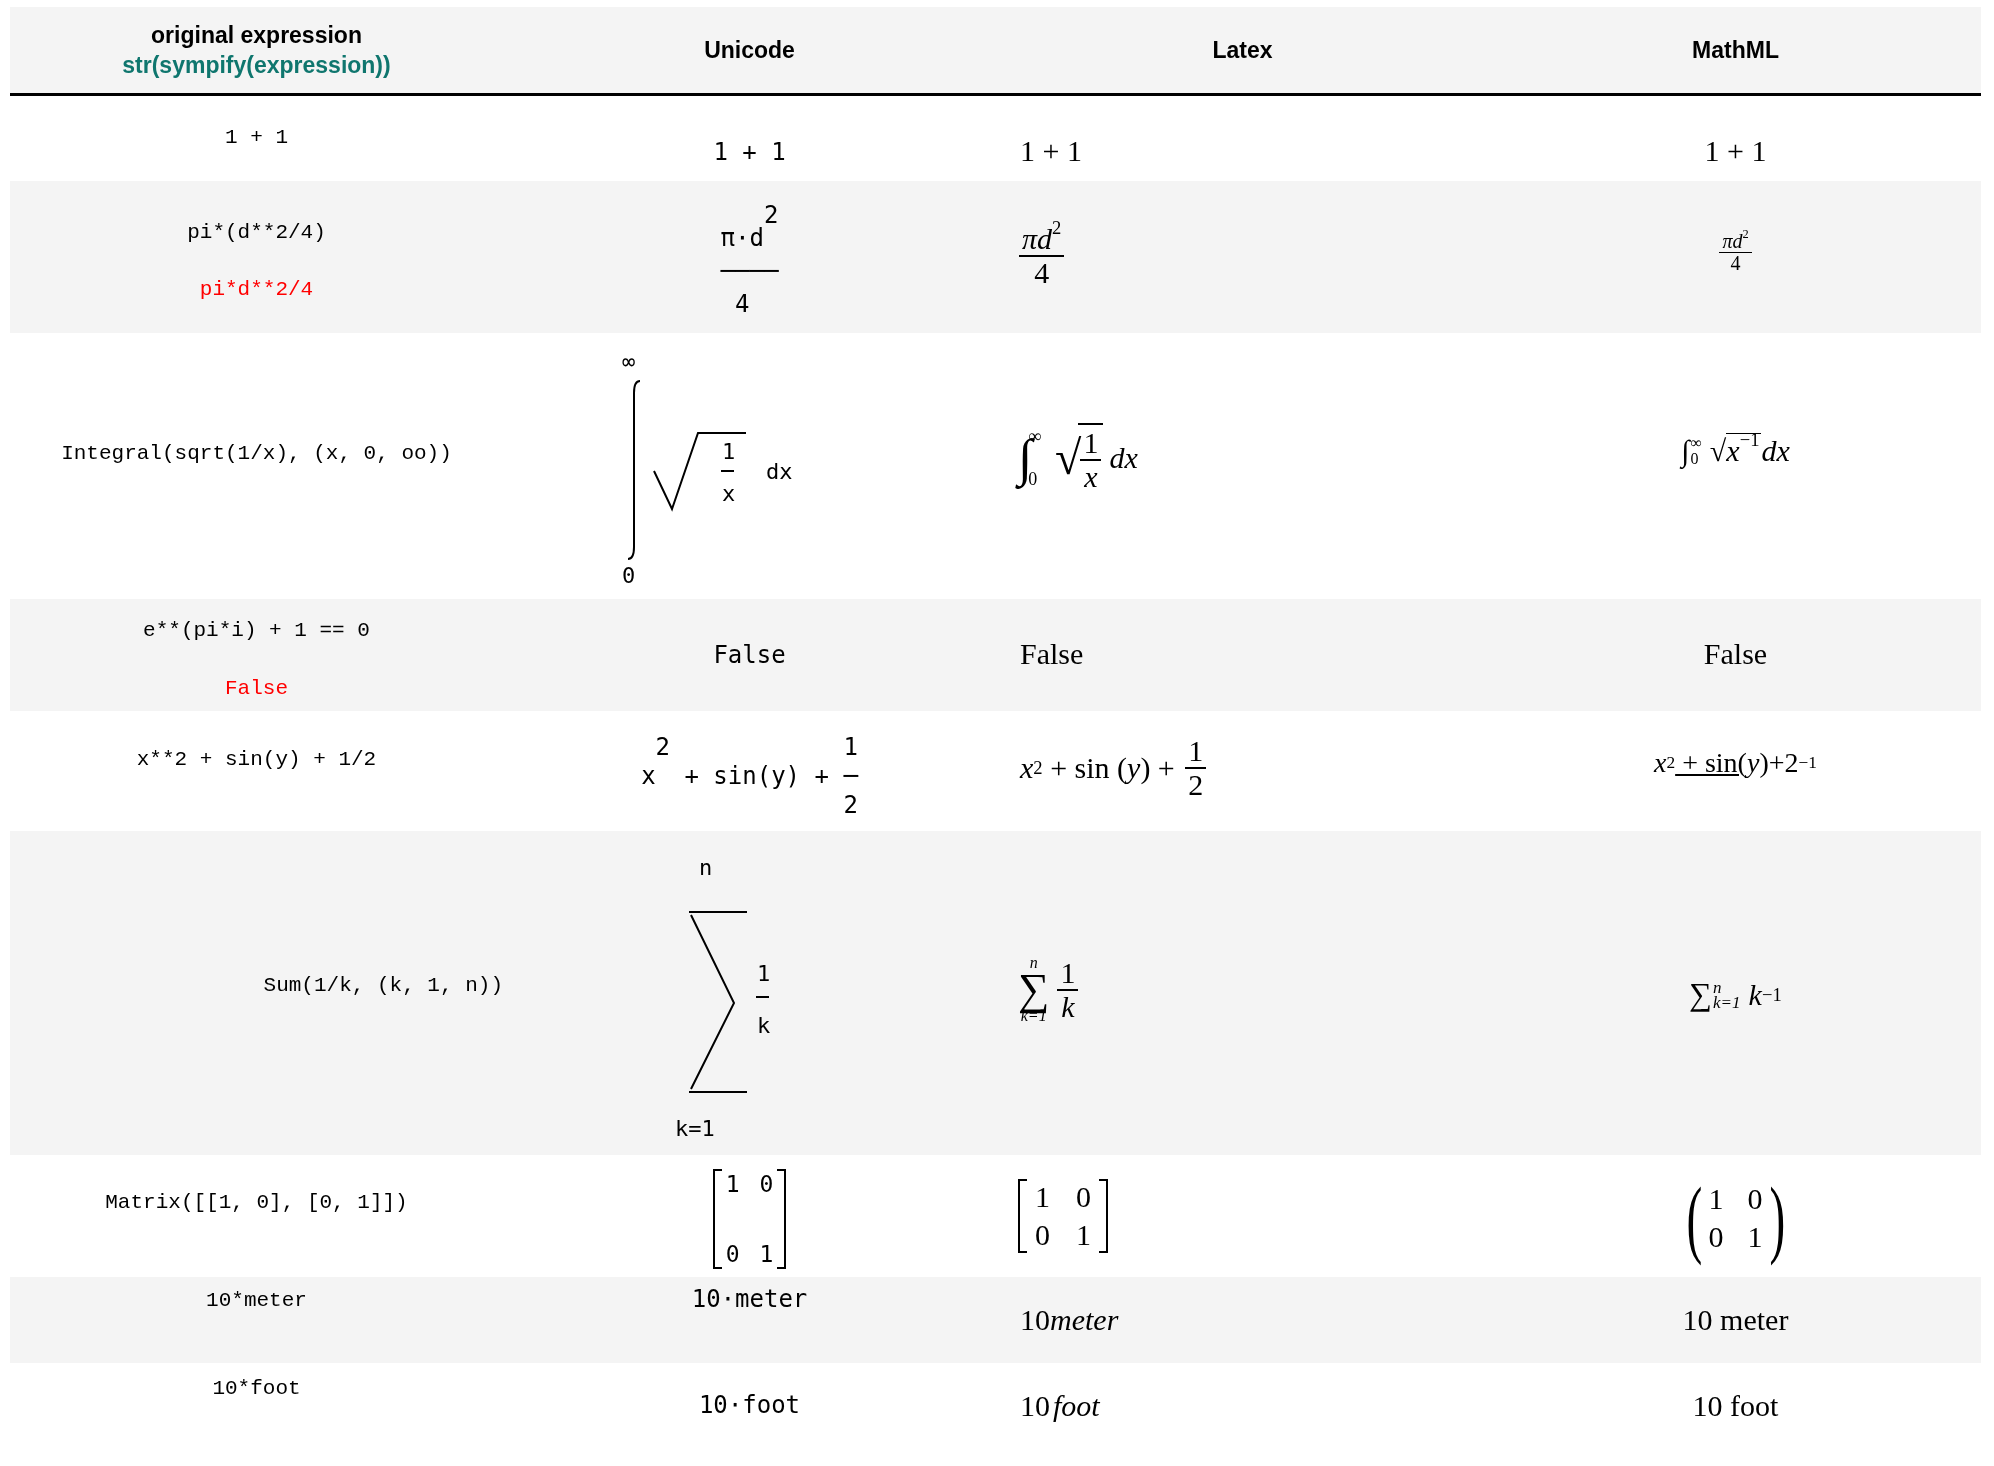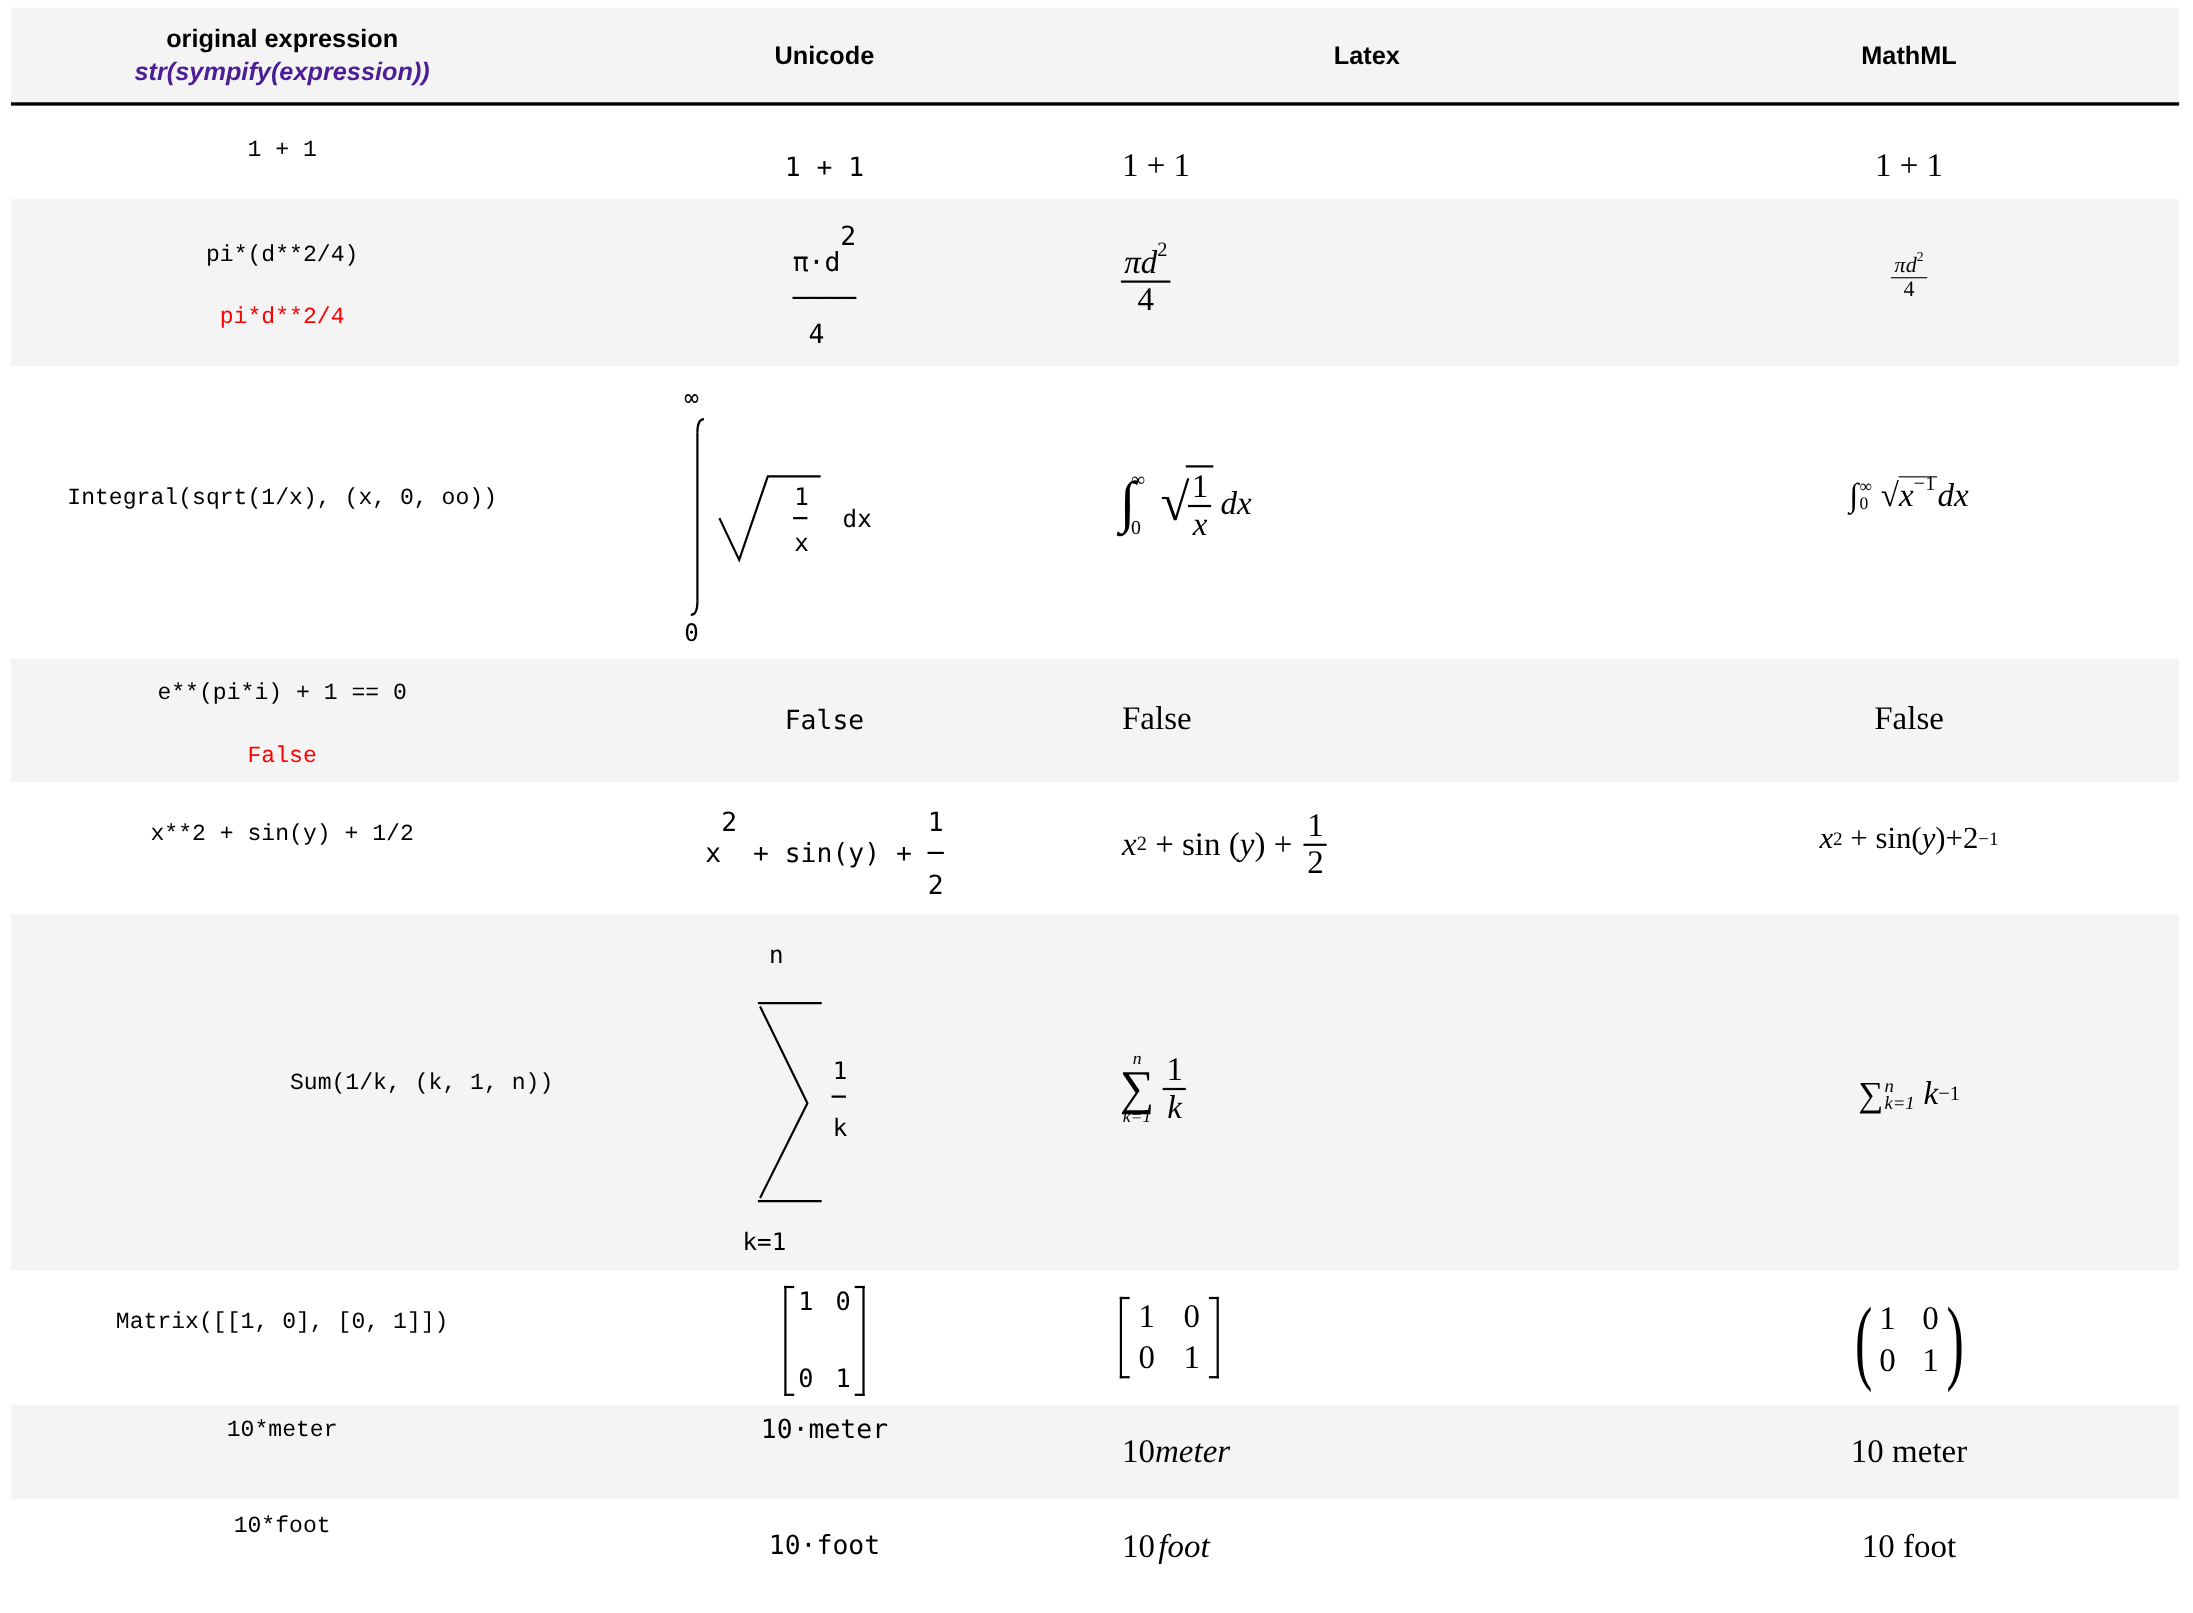--- a/index.html
+++ b/index.html
@@ -1,21 +1,21 @@
 <!DOCTYPE html>
 <html><head>
 <meta charset="utf-8">
 <style>
   html, body { margin: 0; padding: 0; background: #ffffff; }
   body { width: 1994px; height: 1466px; position: relative; overflow: hidden; color: #000; }
   .tbl { position: absolute; left: 10px; top: 7px; width: 1971px; }
   .hdr { position: absolute; left: 0; top: 0; width: 1971px; height: 86px; background: #f4f4f4; border-bottom: 3px solid #000; }
   .hcell { position: absolute; top: 0; height: 86px; width: 493px; display: flex; flex-direction: column; justify-content: center; align-items: center;
            font-family: "Liberation Sans", sans-serif; font-weight: bold; font-size: 23px; line-height: 30px; }
-  .hcell .sub { color: #4c1d95; font-style: italic; }
+  .hcell .sub { color: #0f766e; }
   .row { position: absolute; left: 0; width: 1971px; }
   .row.gray { background: #f4f4f4; }
   .cell { position: absolute; top: 0; height: 100%; width: 493px; }
   .c1 { left: 0; }
   .c2 { left: 493px; }
   .c3 { left: 986px; }
   .c4 { left: 1479px; }
   .orig { font-family: "Liberation Mono", monospace; font-size: 21px; white-space: pre; text-align: center; width: 100%; position: absolute; left: 0; }
   .orig.red { color: #ff0000; }
   .pretty { position: absolute; left: 0; width: 100%; display: flex; justify-content: center; }
@@ -205,21 +205,21 @@
         <span class="frac">
           <span class="num">1</span>
           <span class="den">2</span>
         </span>
       </div>
     </div>
     <div class="cell c4">
       <div class="mml serif" style="top:36px;font-size:28px;">
         <span class="it">x</span>
           <sup>2</sup>
-          <span style="white-space:pre;"> + sin(</span>
+          <span style="white-space:pre;text-decoration:underline;"> + sin(</span>
           <span class="it">y</span>
           <span style="white-space:pre;">)+2</span>
           <sup>−1</sup>
       </div>
     </div>
   </div>
 
   <div class="row gray" style="top:824px;height:324px;">
     <div class="cell c1">
       <div class="orig" style="top:143px;text-align:right;">Sum(1/k, (k, 1, n))</div>

